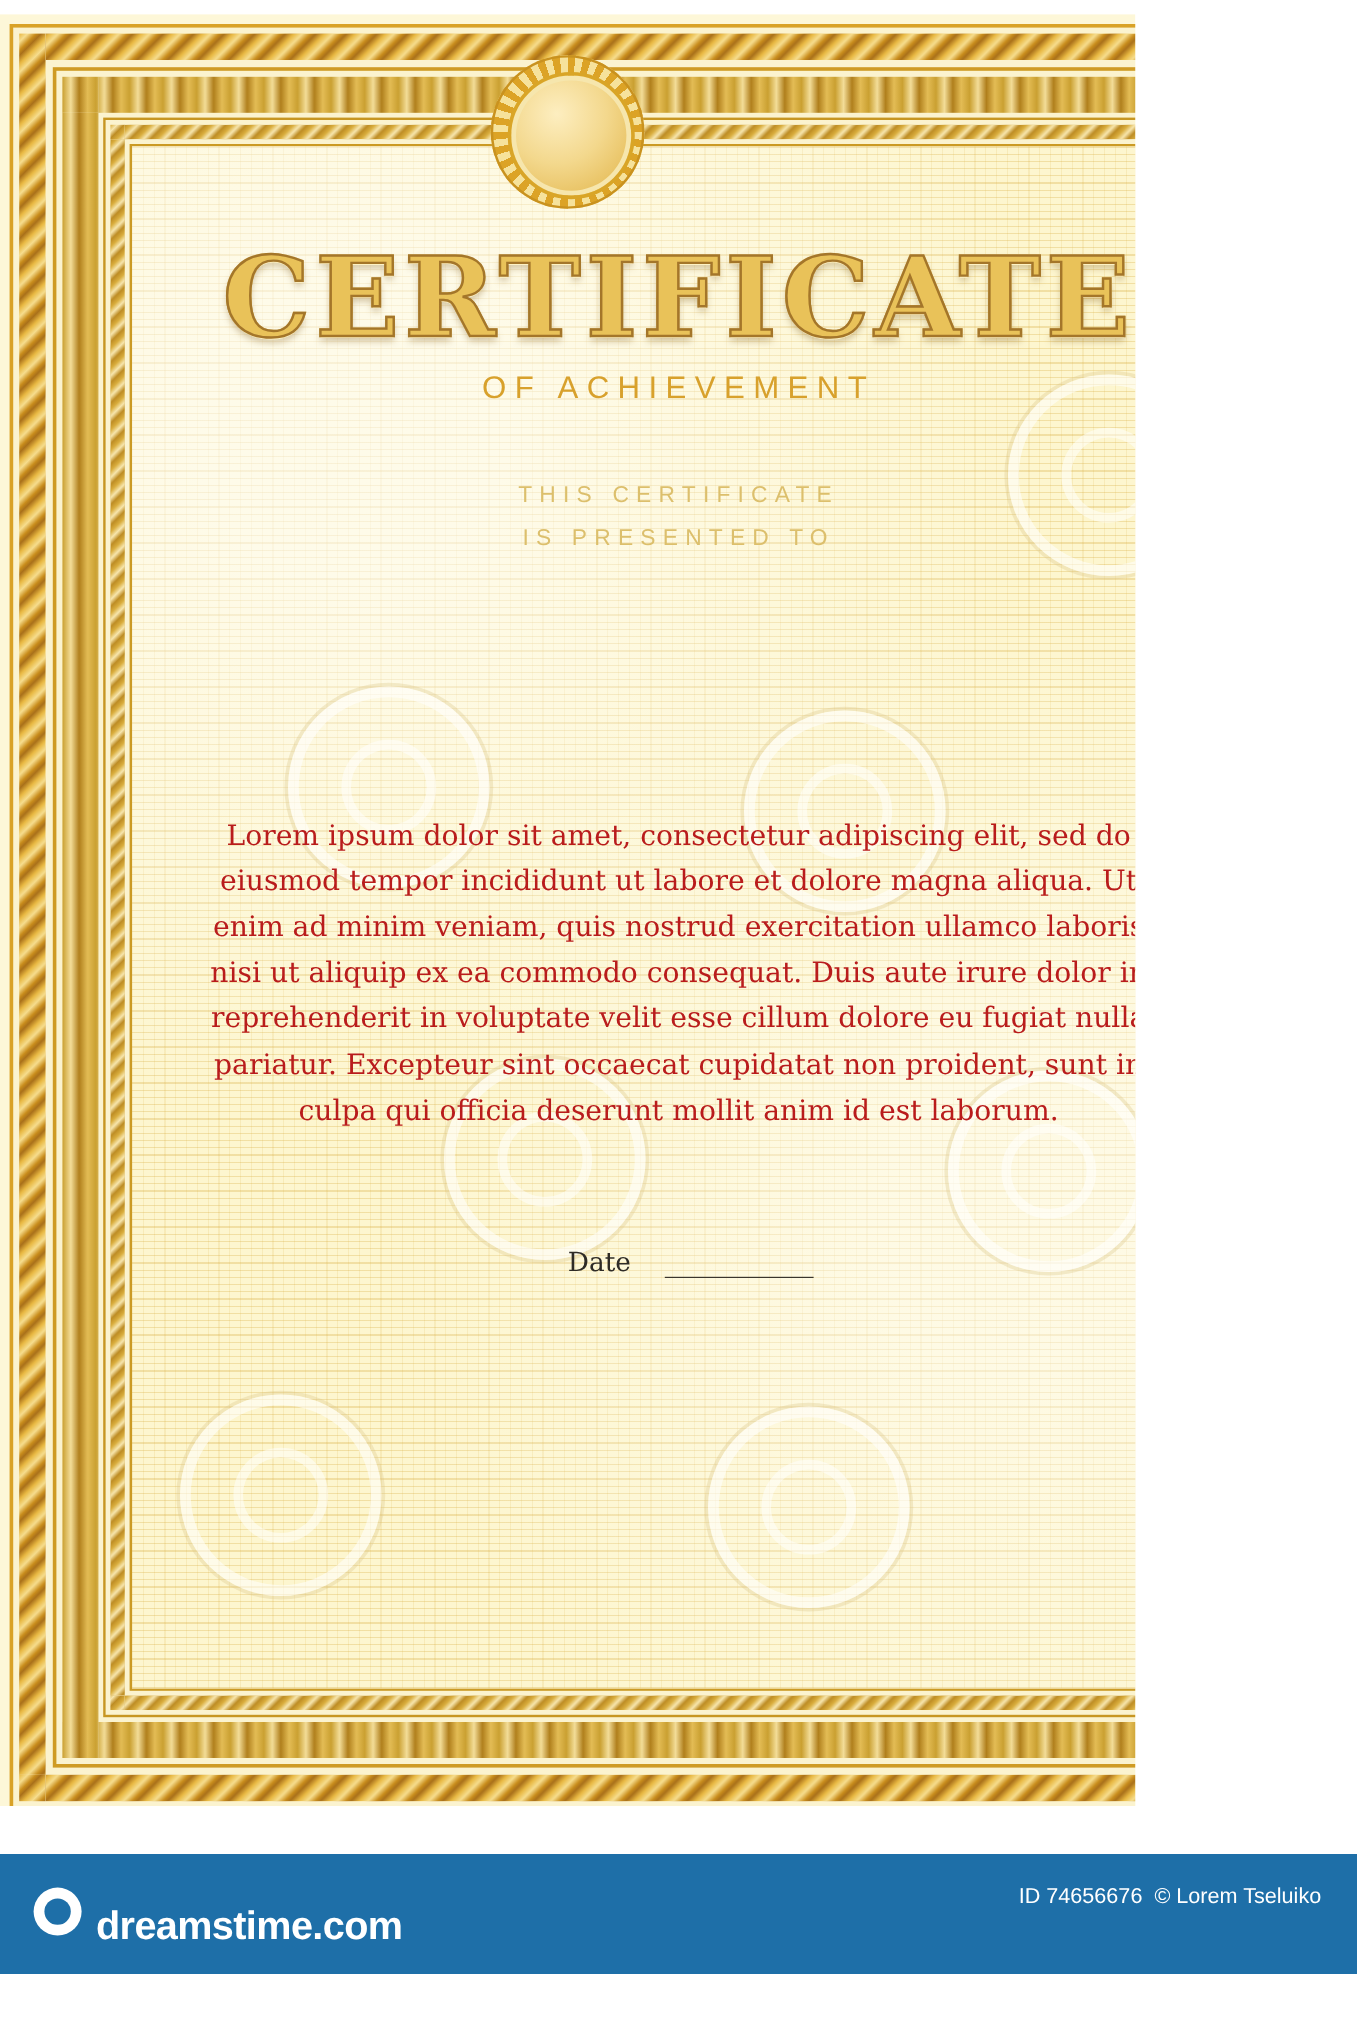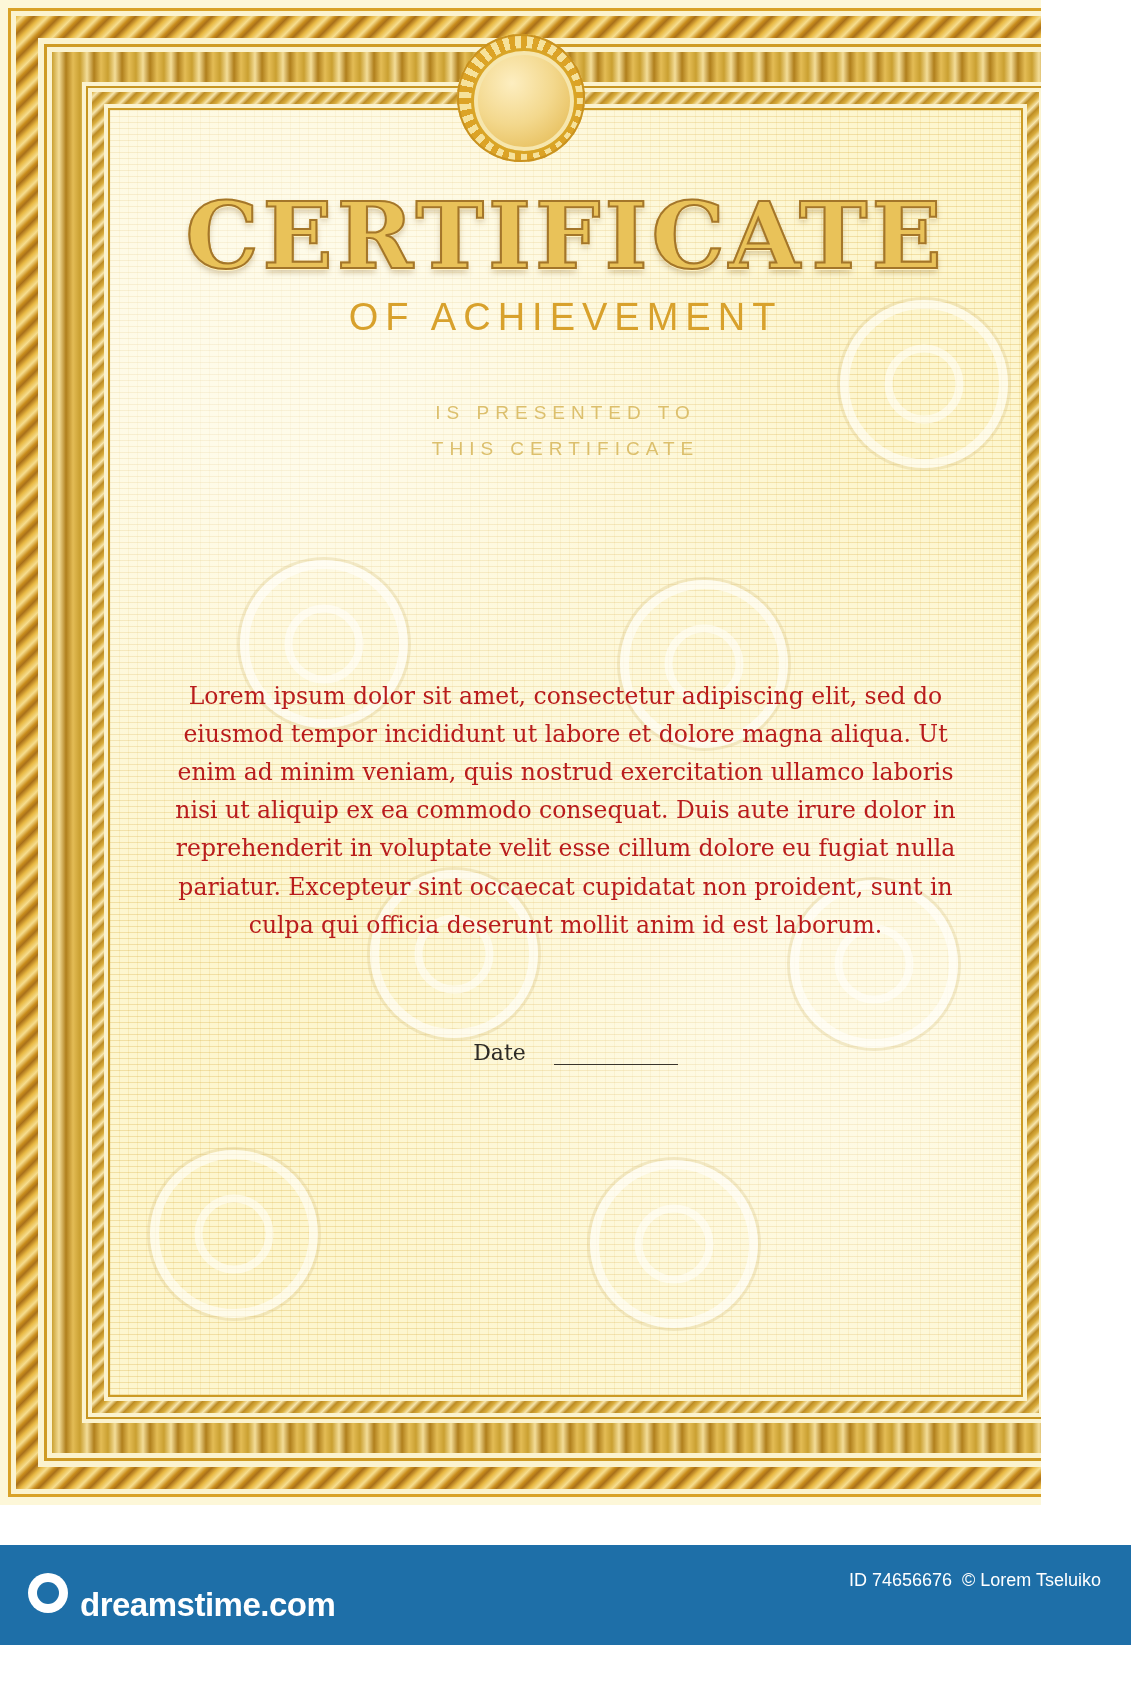--- a/index.html
+++ b/index.html
@@ -12,22 +12,22 @@
     height: 1690px;
     position: relative;
     font-family: "Liberation Sans", sans-serif;
     overflow: hidden;
   }
 
   
   #certificate {
     position: absolute;
     left: 0;
-    top: 0;
-    width: 1041px;
+    top: 12px;
+    width: 946px;
     height: 1505px;
     background: #fdf7d8;
     overflow: hidden;
   }
 
   
   .border-layer {
     position: absolute;
     box-sizing: border-box;
   }
@@ -165,21 +165,21 @@
        0 4px 6px rgba(120,80,10,.35);
     background: linear-gradient(180deg, #fdf0bd 0%, #e9bf55 45%, #c08c21 55%, #f6e2a0 100%);
     -webkit-background-clip: text;
     background-clip: text;
     margin: 0;
   }
 
   #cert-subtitle {
     margin: 14px 0 0 0;
     font-family: "Liberation Sans", sans-serif;
-    font-size: 38px;
+    font-size: 26px;
     letter-spacing: 7px;
     color: #d8a12c;
     font-weight: 400;
   }
 
   .presented {
     margin-top: 56px;
     font-family: "Liberation Sans", sans-serif;
     font-size: 19px;
     letter-spacing: 6px;
@@ -321,22 +321,22 @@
   <div class="wm" style="left:790px; top:880px; width:150px; height:150px;"></div>
   <div class="wm" style="left:150px; top:1150px; width:150px; height:150px;"></div>
   <div class="wm" style="left:590px; top:1160px; width:150px; height:150px;"></div>
   <div class="wm" style="left:840px; top:300px; width:150px; height:150px;"></div>
 
   <div id="content">
     <h1 id="cert-title">CERTIFICATE</h1>
     <div id="cert-subtitle">OF ACHIEVEMENT</div>
 
     <div class="presented">
+      <div>THIS CERTIFICATE</div>
       <div>IS PRESENTED TO</div>
-      <div>THIS CERTIFICATE</div>
     </div>
 
     <div id="body-text">Lorem ipsum dolor sit amet, consectetur adipiscing elit, sed do eiusmod tempor incididunt ut labore et dolore magna aliqua. Ut enim ad minim veniam, quis nostrud exercitation ullamco laboris nisi ut aliquip ex ea commodo consequat. Duis aute irure dolor in reprehenderit in voluptate velit esse cillum dolore eu fugiat nulla pariatur. Excepteur sint occaecat cupidatat non proident, sunt in culpa qui officia deserunt mollit anim id est laborum.</div>
 
     <div id="sign-row">
       <div class="sign-item">
         <span>Date</span>
         <span class="sign-line line-short"></span>
       </div>
     </div>

